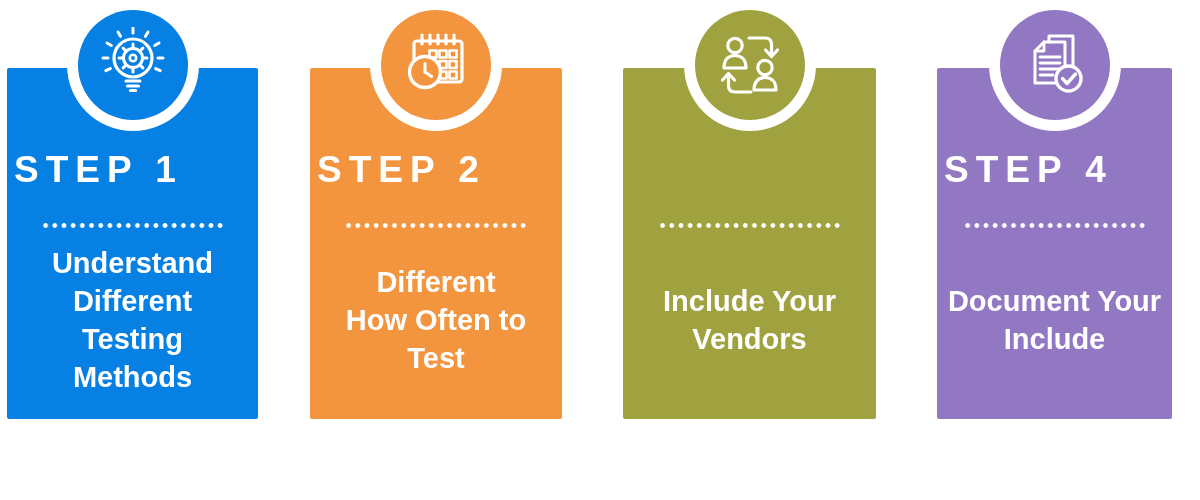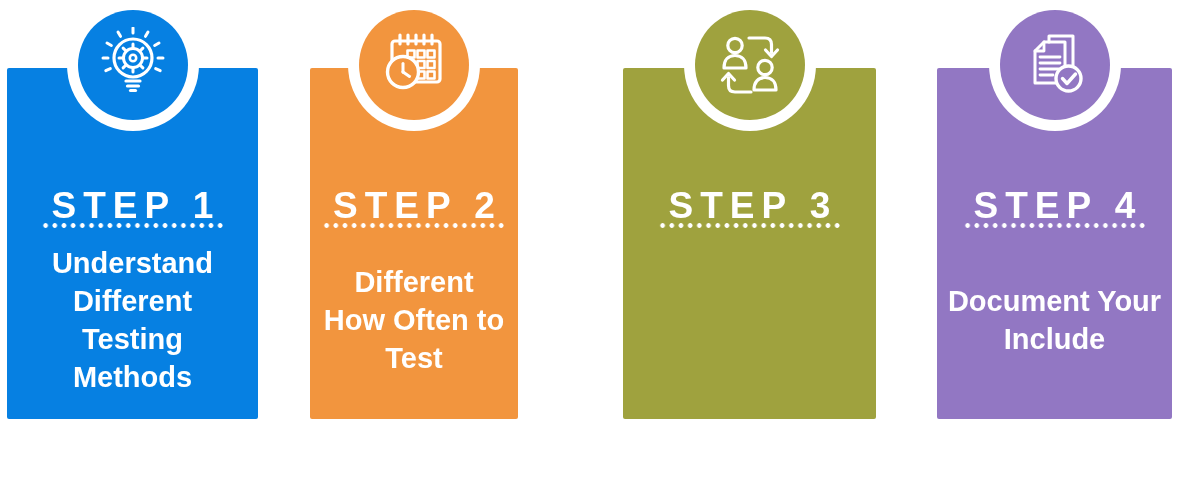--- a/index.html
+++ b/index.html
@@ -37,29 +37,27 @@
     background: var(--card);
     display: flex;
     align-items: center;
     justify-content: center;
   }
   .circle svg { display: block; }
   .step-title {
     position: absolute;
     top: 150px; left: 0;
     width: 100%;
-    text-align: center;
     color: #ffffff;
     font-size: 37px;
     font-weight: bold;
     letter-spacing: 7px;
     padding-left: 7px;
     box-sizing: border-box;
     line-height: 40px;
-    margin-top: 36px;
   }
   .dots {
     position: absolute;
     top: 223px; left: 50%;
     transform: translateX(-50%);
     width: 184px; height: 5px;
     background-image: radial-gradient(circle, #ffffff 2px, rgba(255,255,255,0) 2.7px);
     background-size: 9.2px 5px;
     background-repeat: repeat-x;
   }
@@ -119,21 +117,21 @@
       </svg>
     </div>
     <div class="step-title">STEP 1</div>
     <div class="dots"></div>
     <div class="desc">Understand
 Different
 Testing
 Methods</div>
   </div>
 
-  <div class="card" style="left: 310px; width: 208px; --card: #F2953E;">
+  <div class="card" style="left: 310px; width: 252px; --card: #F2953E;">
     <div class="card-bg"></div>
     <div class="ring"></div>
     <div class="circle">
       <svg viewBox="0 0 76 76" width="76" height="76">
         <g class="icon-stroke" stroke-width="3.2">
           <rect x="16" y="14" width="48" height="41" rx="3"></rect>
           <line x1="24" y1="8" x2="24" y2="17"></line>
           <line x1="32" y1="8" x2="32" y2="17"></line>
           <line x1="40" y1="8" x2="40" y2="17"></line>
           <line x1="48" y1="8" x2="48" y2="17"></line>
@@ -172,22 +170,23 @@
           <path d="M12,41 c0,-8.5 4.5,-12.5 11,-12.5 c6.5,0 11,4 11,12.5 z"></path>
           <circle cx="53" cy="40.5" r="7.2"></circle>
           <path d="M42,63 c0,-8.5 4.5,-12.5 11,-12.5 c6.5,0 11,4 11,12.5 z"></path>
           <path d="M37,11 h16 c4.5,0 6.5,2 6.5,6.5 v8"></path>
           <path d="M53.5,23 l6,6.5 l6,-6.5"></path>
           <path d="M39,65 h-16 c-4.5,0 -6.5,-2 -6.5,-6.5 v-8"></path>
           <path d="M10.5,53 l6,-6.5 l6,6.5"></path>
         </g>
       </svg>
     </div>
-    <div class="step-title">STEP 3</div>
-    <div class="dots"></div>
+    <div class="dots"></div>
+    <div class="desc">Include Your
+Vendors</div>
   </div>
 
   <div class="card" style="left: 937px; width: 235px; --card: #9277C3;">
     <div class="card-bg"></div>
     <div class="ring"></div>
     <div class="circle">
       <svg viewBox="0 0 76 76" width="76" height="76">
         <g class="icon-stroke" stroke-width="3">
           <path d="M32,15 v-6 h24 v37 h-7"></path>
           <path d="M27,15 h21 v41 h-30 v-32 z"></path>

